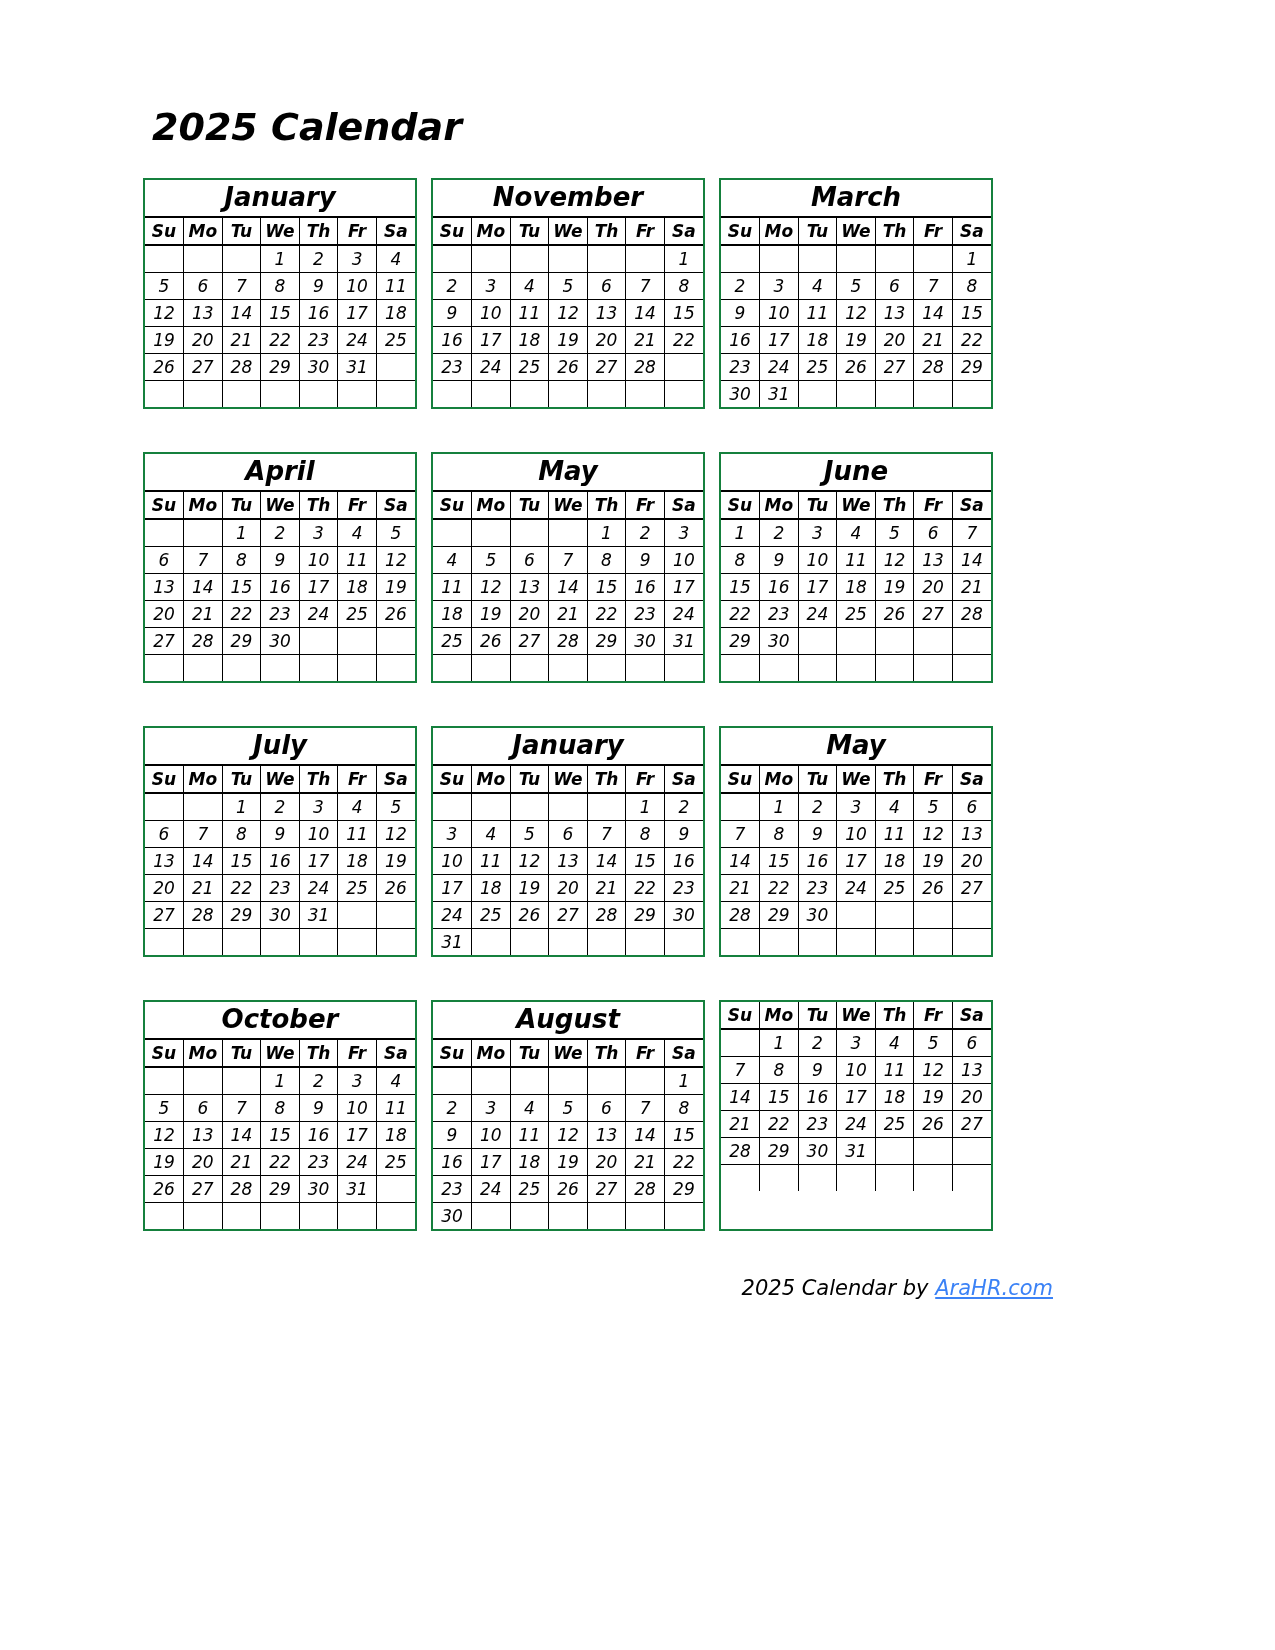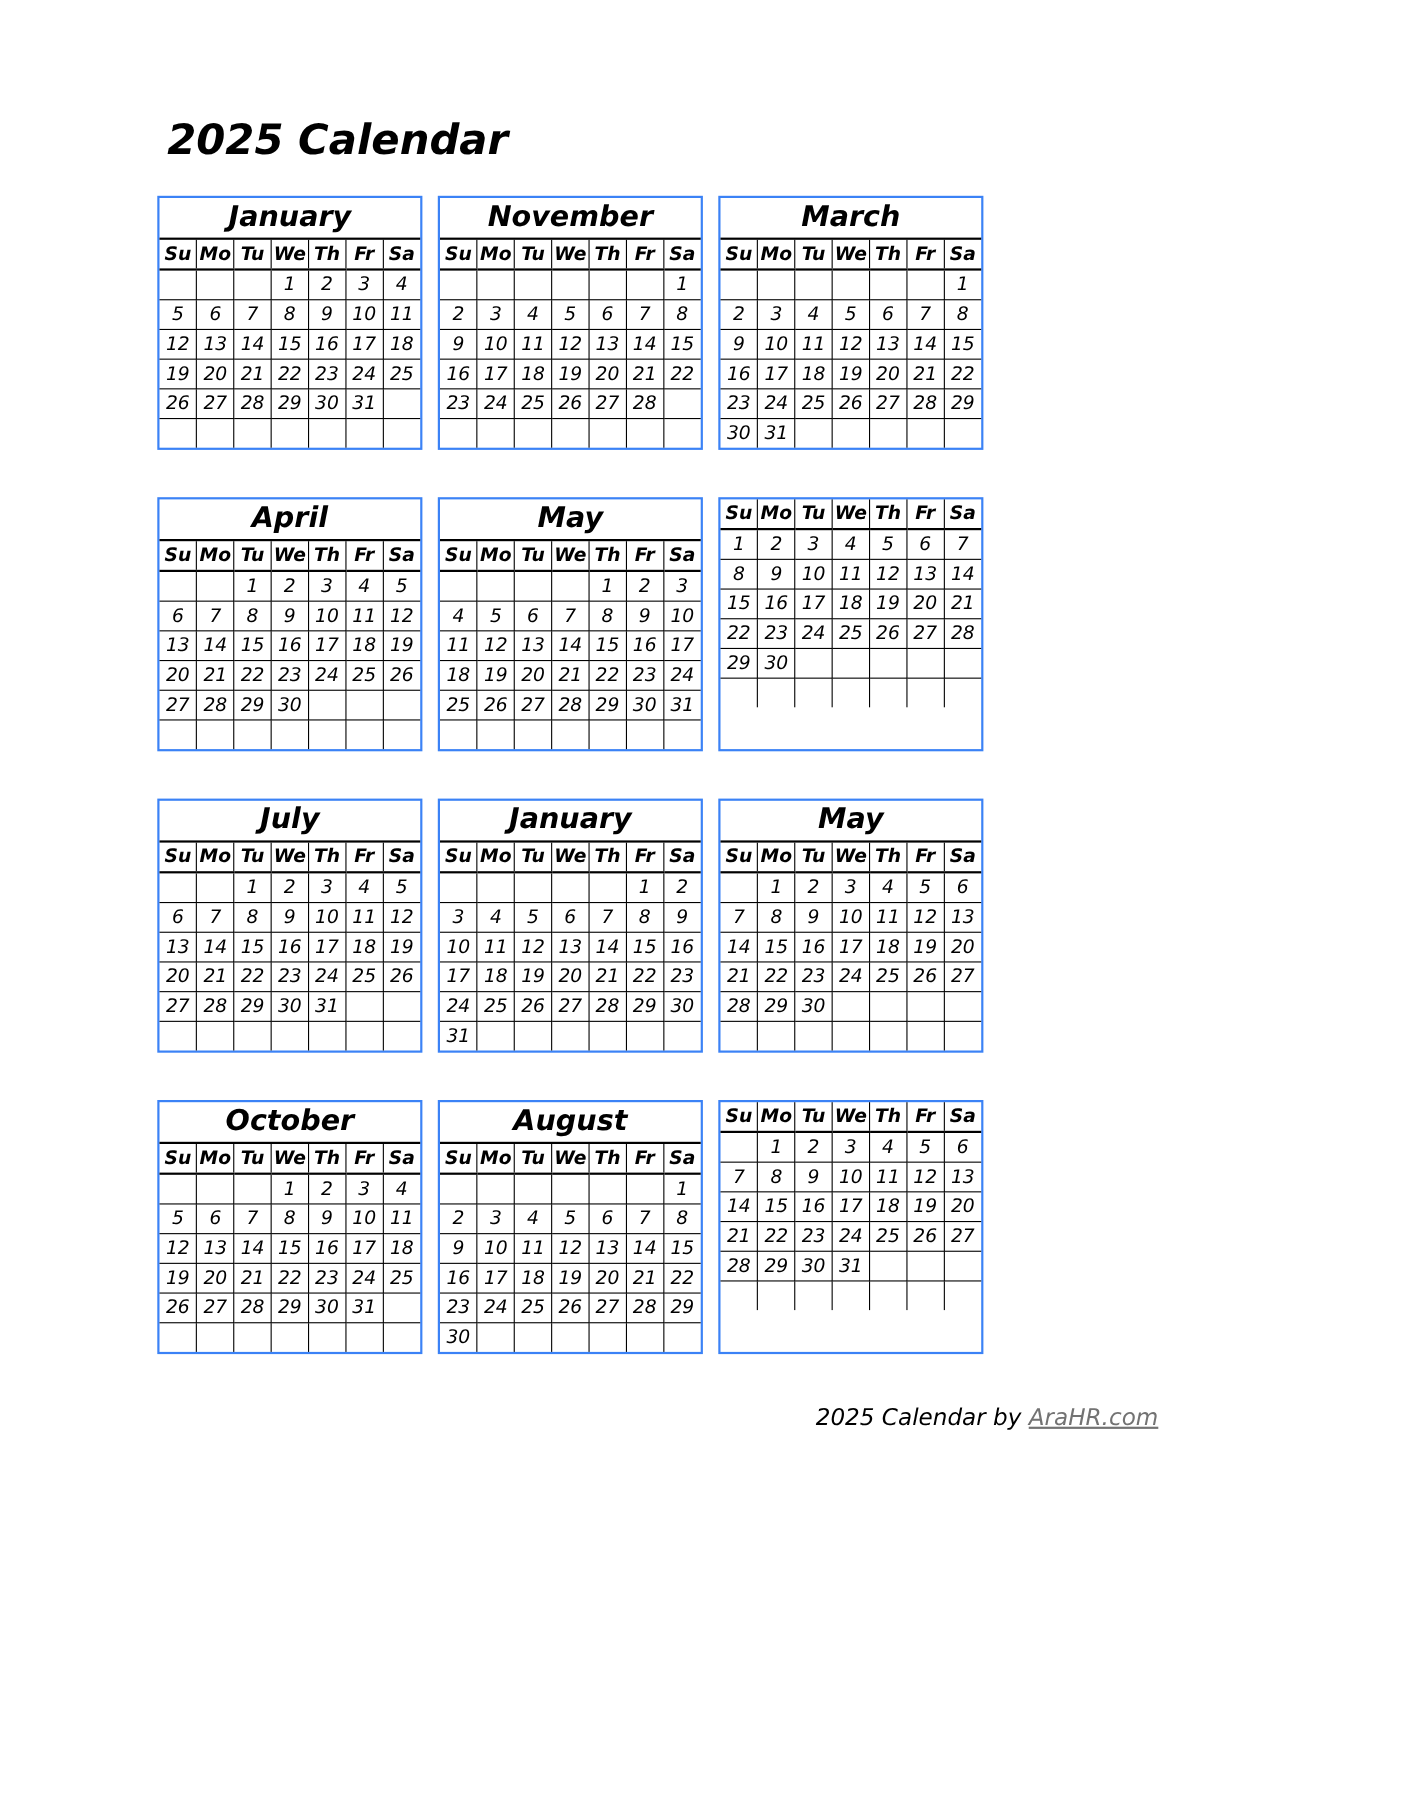--- a/index.html
+++ b/index.html
@@ -37,22 +37,22 @@
     left: 143px;
     top: 178px;
     width: 910px;
   }
   .row {
     display: flex;
     gap: 14px;
     margin-bottom: 43px;
   }
   .month {
-    width: 241px;
-    border: 2px solid #3b82f6;
+    width: 274px;
+    border: 2px solid #15803d;
     box-sizing: border-box;
     background: #fff;
   }
   .month-name {
     text-align: center;
     font-size: 26px;
     font-weight: bold;
     padding: 3px 0 5px 0;
     border-bottom: 2px solid #000;
     line-height: 1.08;
@@ -92,21 +92,21 @@
     border-bottom: none;
   }
   .footer {
     position: absolute;
     right: 222px;
     top: 1276px;
     font-size: 21px;
     white-space: nowrap;
   }
   .footer .link {
-    color: #737373;
+    color: #3b82f6;
     text-decoration: underline;
     text-align: center;
   }
 </style>
 </head>
 <body>
 
 <div class="page">
 
   <div class="page-title">2025 Calendar</div>
@@ -469,20 +469,21 @@
                 <td></td>
                 <td></td>
                 <td></td>
                 <td></td>
                 <td></td>
               </tr>
             </tbody>
           </table>
         </div>
         <div class="month">
+          <div class="month-name">June</div>
           <table class="month-table">
             <thead>
               <tr>
                 <th>Su</th>
                 <th>Mo</th>
                 <th>Tu</th>
                 <th>We</th>
                 <th>Th</th>
                 <th>Fr</th>
                 <th>Sa</th>

